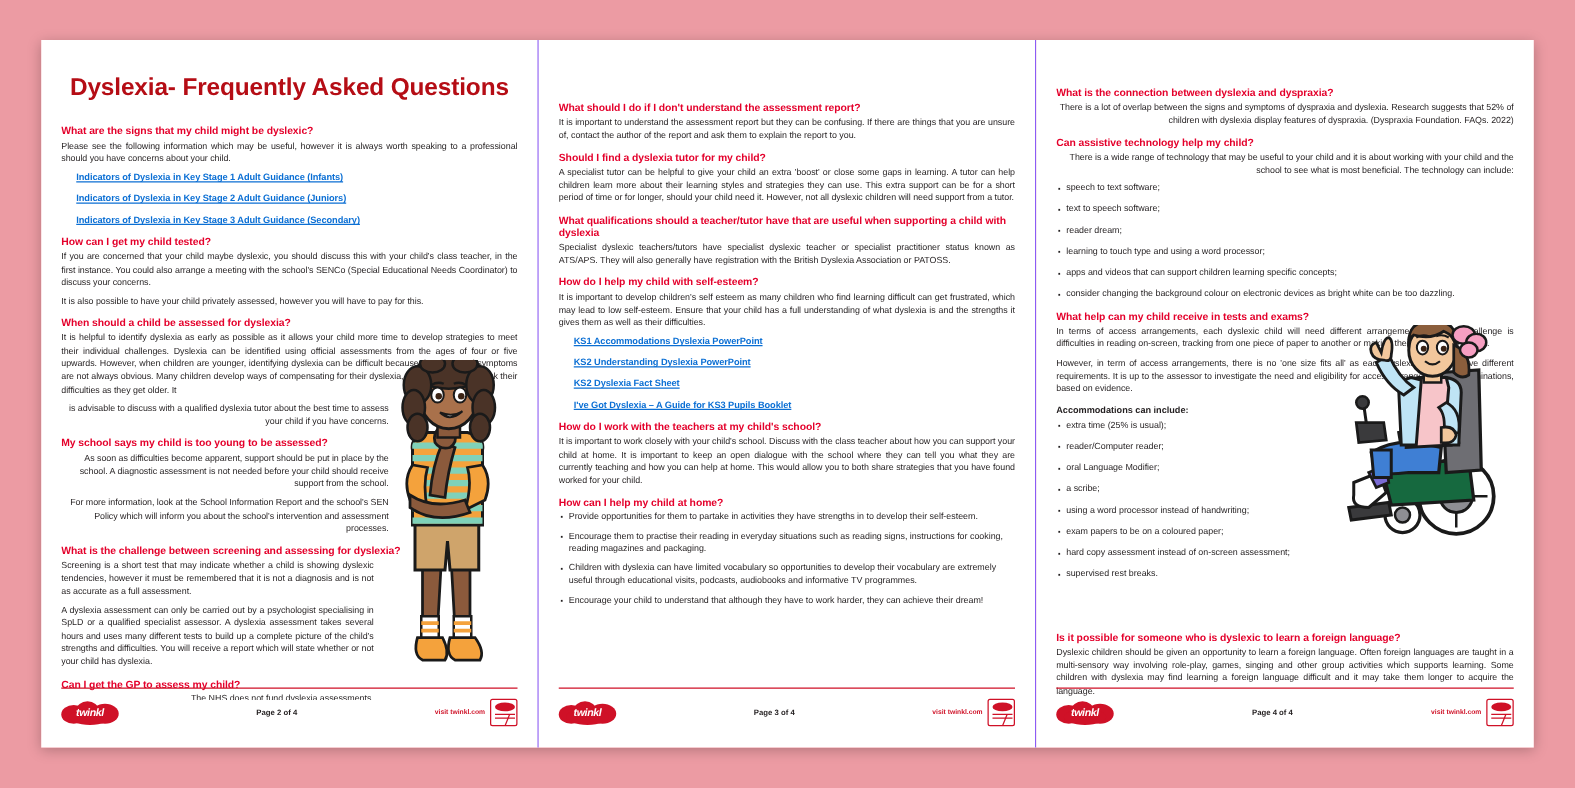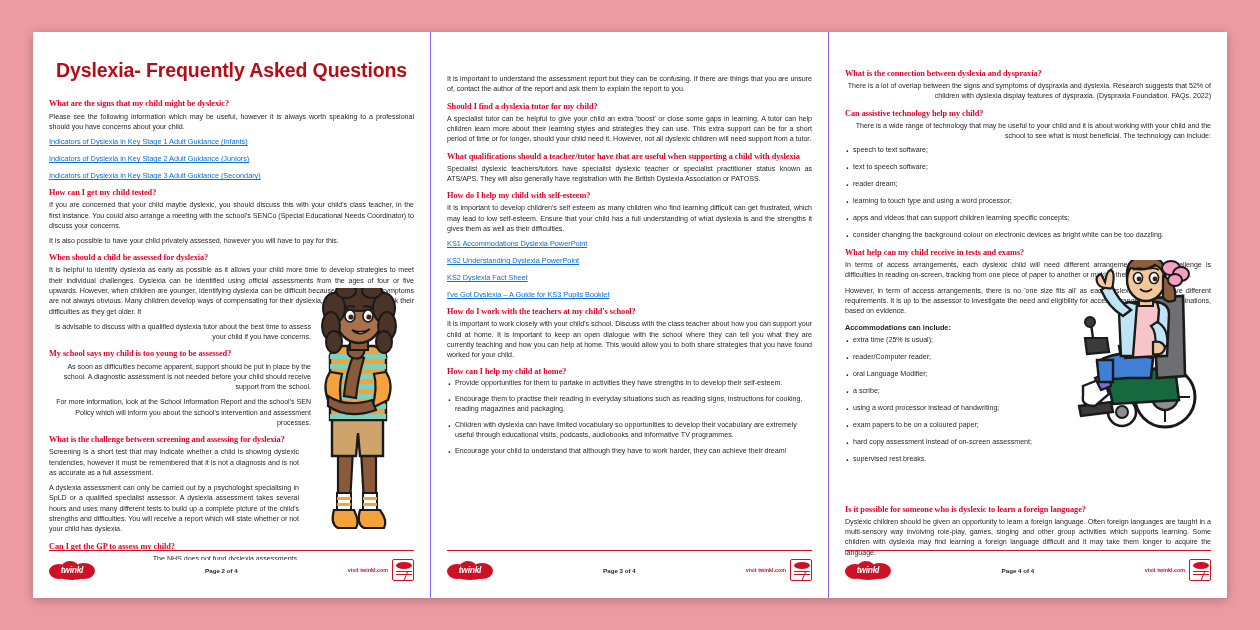--- a/index.html
+++ b/index.html
@@ -45,40 +45,39 @@
     margin: 10px 0 18px 0;
     line-height: 1.1;
   }
   h2.q {
     color: #e4002b;
     font-size: 8.3px;
     font-weight: bold;
     margin: 7px 0 2px 0;
     line-height: 1.22;
     letter-spacing: -0.05px;
-    font-family: Liberation Serif, serif;
   }
   p.a {
     color: #231f20;
     font-size: 7.1px;
     line-height: 1.45;
     margin: 0 0 5px 0;
     text-align: justify;
     letter-spacing: -0.02px;
   }
   p.a.left { text-align: right; }
   p.a.narrow { width: 250px; }
   p.a.narrow2 { width: 262px; }
   a.link {
     display: block;
     color: #0b6fd4;
     font-size: 7.4px;
-    font-weight: normal;
+    font-weight: bold;
     text-decoration: underline;
-    margin: 0 0 8px 0;
+    margin: 0 0 8px 12px;
     letter-spacing: -0.05px;
   }
   ul.bullets {
     margin: 2px 0 5px 0;
     padding: 0;
     list-style: none;
   }
   ul.bullets li {
     color: #231f20;
     font-size: 7.1px;
@@ -308,20 +307,21 @@
           </span>
         </div>
       </div>
     </div>
   </div>
 
   <div class="page">
     <div class="page-inner">
       <div style="height:24px"></div>
 
+      <h2 class="q">What should I do if I don't understand the assessment report?</h2>
       <p class="a">It is important to understand the assessment report but they can be confusing. If there are things that you are unsure of, contact the author of the report and ask them to explain the report to you.</p>
 
       <h2 class="q">Should I find a dyslexia tutor for my child?</h2>
       <p class="a">A specialist tutor can be helpful to give your child an extra 'boost' or close some gaps in learning. A tutor can help children learn more about their learning styles and strategies they can use. This extra support can be for a short period of time or for longer, should your child need it. However, not all dyslexic children will need support from a tutor.</p>
 
       <h2 class="q">What qualifications should a teacher/tutor have that are useful when supporting a child with dyslexia</h2>
       <p class="a">Specialist dyslexic teachers/tutors have specialist dyslexic teacher or specialist practitioner status known as ATS/APS. They will also generally have registration with the British Dyslexia Association or PATOSS.</p>
 
       <h2 class="q">How do I help my child with self-esteem?</h2>
       <p class="a">It is important to develop children's self esteem as many children who find learning difficult can get frustrated, which may lead to low self-esteem.  Ensure that your child has a full understanding of what dyslexia is and the strengths it gives them as well as their difficulties.</p>

